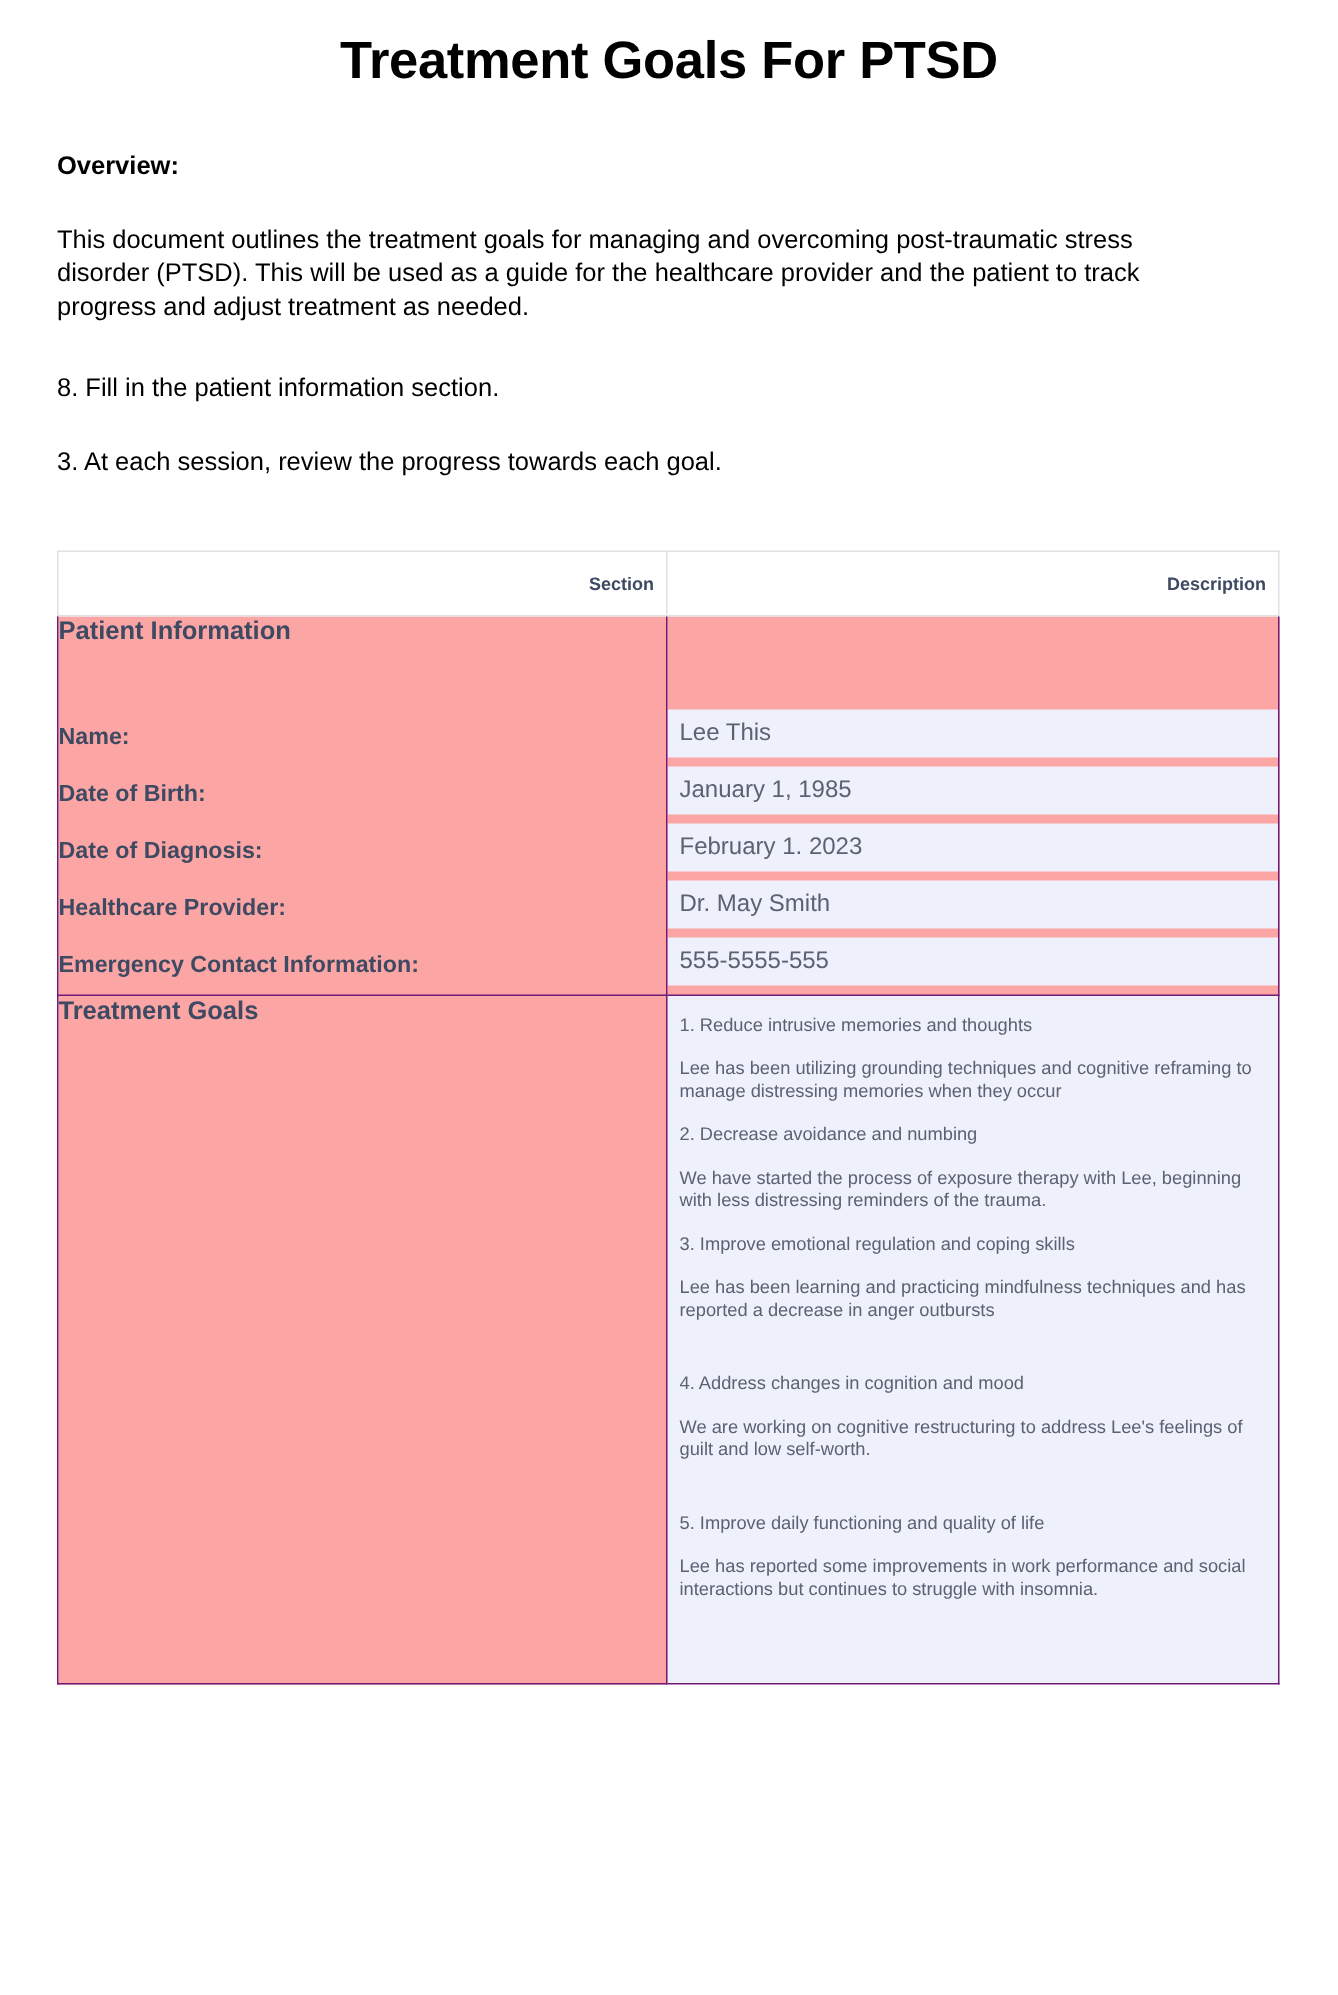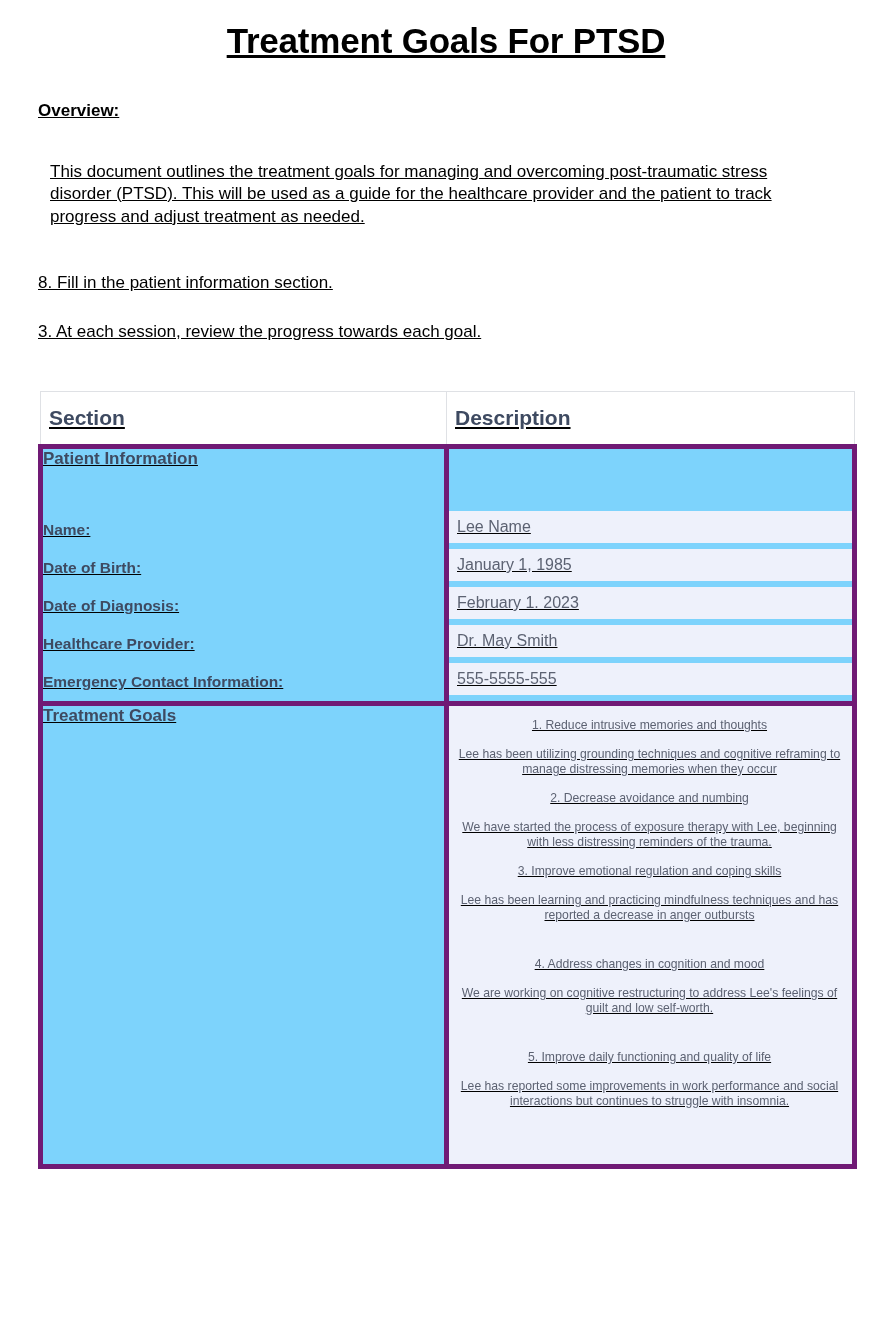--- a/index.html
+++ b/index.html
@@ -12,21 +12,20 @@
     height: 1330px;
     font-family: "Liberation Sans", sans-serif;
     color: #000000;
     overflow: hidden;
   }
   .page {
     position: relative;
     width: 892px;
     height: 1330px;
     box-sizing: border-box;
-    text-decoration: underline;
   }
 
   
   .doc-title {
     margin: 0;
     padding: 22px 0 0 0;
     text-align: center;
     font-size: 35px;
     font-weight: bold;
     letter-spacing: -0.2px;
@@ -42,21 +41,21 @@
     margin: 0;
     padding-top: 38px;
     font-size: 17px;
     font-weight: bold;
     color: #000000;
   }
   .overview-heading { padding-top: 40px; }
   .instructions-heading { padding-top: 42px; }
 
   .body-para {
-    margin: 12px;
+    margin: 0;
     padding-top: 28px;
     font-size: 17px;
     line-height: 22.5px;
     color: #000000;
     max-width: 775px;
   }
 
   .steps {
     margin: 0;
     padding: 0;
@@ -79,33 +78,33 @@
     width: 814px;
     border-collapse: collapse;
     border: 1px solid #dfe1e5;
     table-layout: fixed;
   }
   table.goals-table col.col-section { width: 406px; }
   table.goals-table col.col-desc { width: 408px; }
 
   table.goals-table th {
     border: 1px solid #dfe1e5;
-    text-align: left;
-    font-size: 21px;
+    text-align: right;
+    font-size: 12px;
     font-weight: bold;
     color: #3e4a61;
     padding: 14px 8px 14px 8px;
     background: #ffffff;
   }
 
   table.goals-table td {
-    border: 5px solid #701a75;
+    border: 1px solid #701a75;
     vertical-align: top;
     padding: 0;
-    background: #7dd3fc;
+    background: #fca5a5;
   }
 
   
   .pi-label-cell {
     padding: 18px 0 14px 14px;
   }
   .pi-section-title {
     font-size: 17px;
     font-weight: bold;
     color: #3e4a61;
@@ -145,21 +144,20 @@
     padding: 18px 0 14px 14px;
   }
   .tg-section-title {
     font-size: 17px;
     font-weight: bold;
     color: #3e4a61;
     line-height: 20px;
   }
   .tg-value-cell {
     padding: 0;
-    text-align: center;
   }
   .tg-inner {
     background: #eef1fb;
     min-height: 430px;
     padding: 12px 10px 16px 8px;
   }
   .tg-goal {
     font-size: 12.2px;
     color: #5c6272;
     line-height: 15px;
@@ -212,21 +210,21 @@
           <td class="pi-label-cell">
             <div class="pi-section-title">Patient Information</div>
             <div class="pi-label">Name:</div>
             <div class="pi-label">Date of Birth:</div>
             <div class="pi-label">Date of Diagnosis:</div>
             <div class="pi-label">Healthcare Provider:</div>
             <div class="pi-label">Emergency Contact Information:</div>
           </td>
           <td class="pi-value-cell">
             <div class="pi-value-spacer"></div>
-            <div class="pi-value">Lee Name</div>
+            <div class="pi-value">Lee This</div>
             <div class="pi-value">January 1, 1985</div>
             <div class="pi-value">February 1. 2023</div>
             <div class="pi-value">Dr. May Smith</div>
             <div class="pi-value">555-5555-555</div>
           </td>
         </tr>
 
         <tr>
           <td class="tg-label-cell">
             <div class="tg-section-title">Treatment Goals</div>

